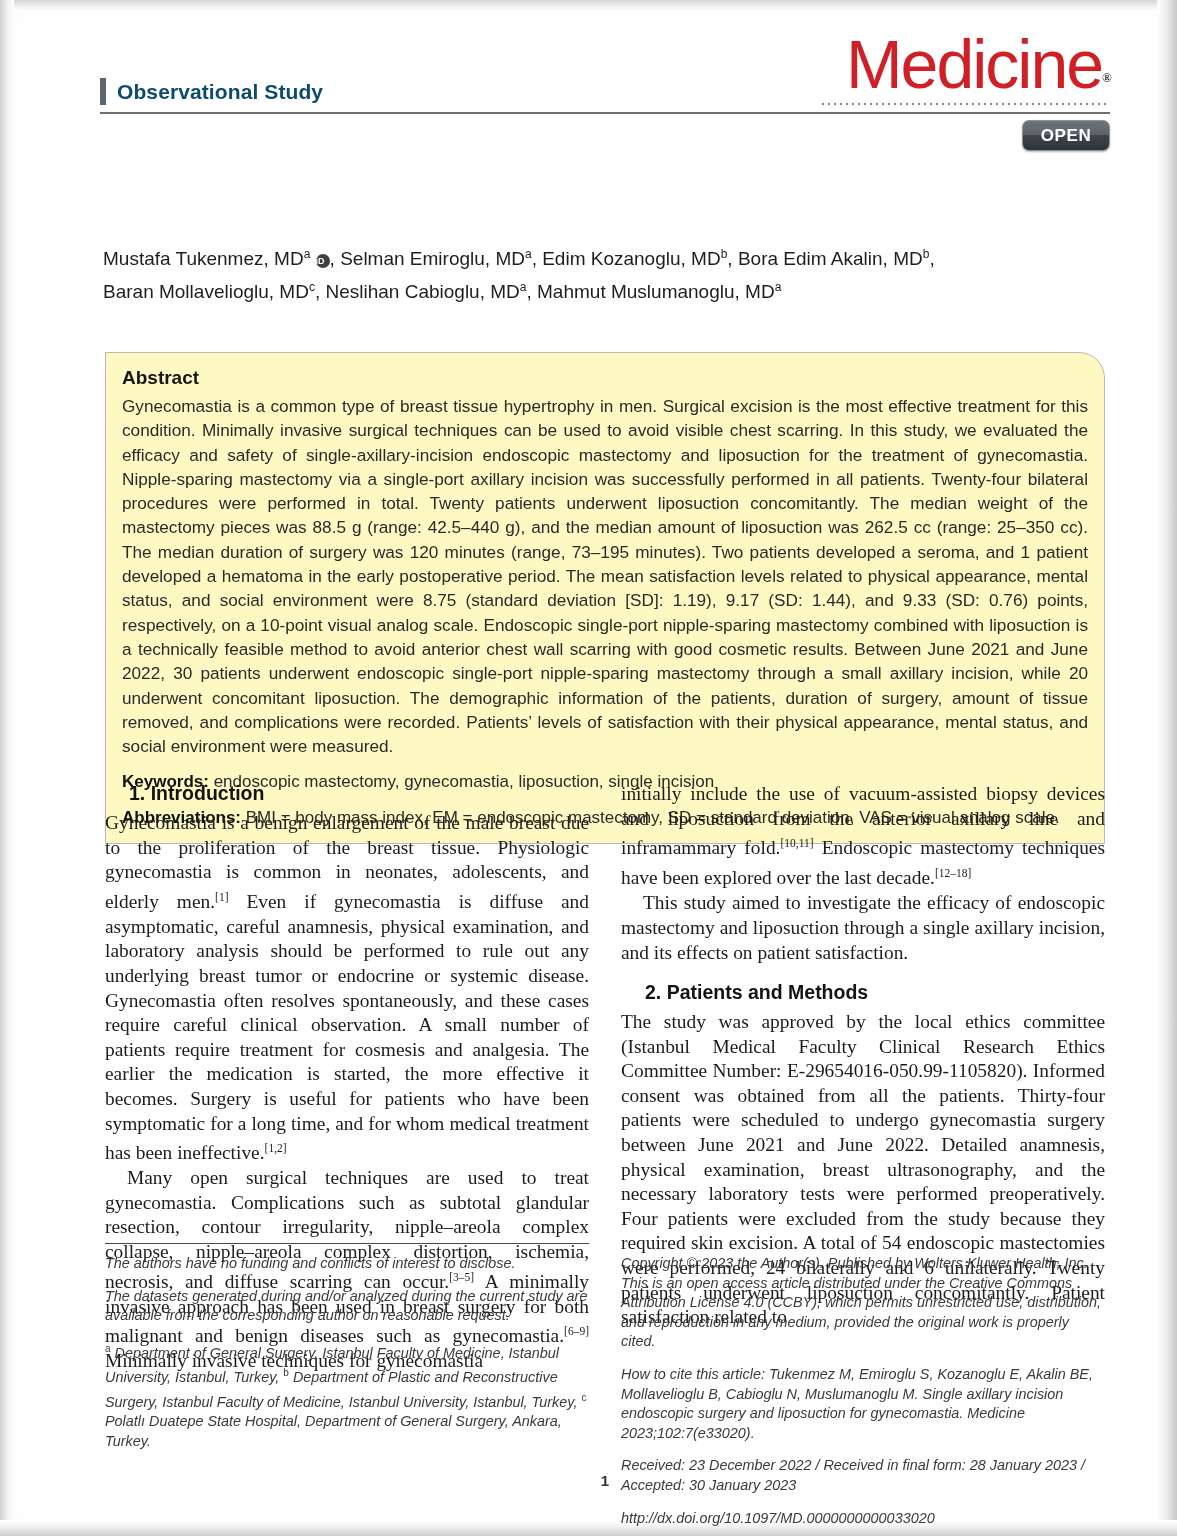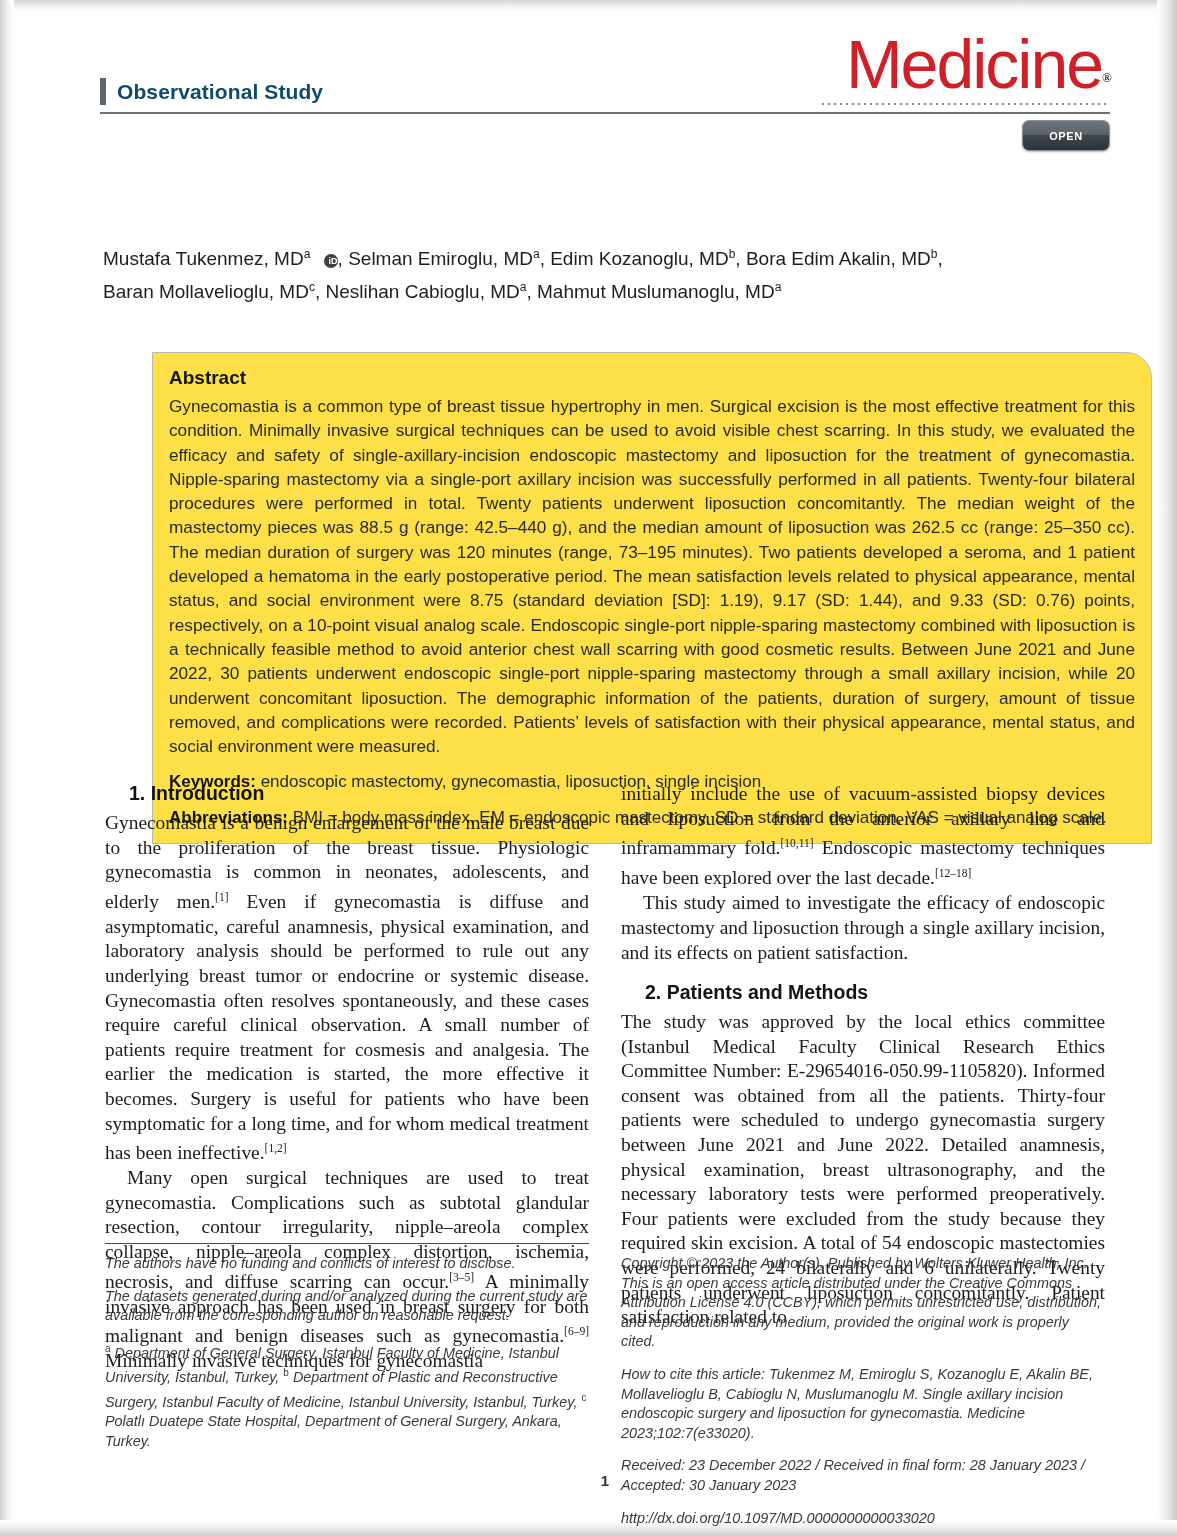--- a/index.html
+++ b/index.html
@@ -130,21 +130,21 @@
     border-radius: 7px;
     background: linear-gradient(to bottom, #6e757b 0%, #5a6268 48%, #3f464b 50%, #2d3338 100%);
     border: 1px solid #8d9399;
     box-shadow: 0 1px 2px rgba(0,0,0,0.3);
     display: flex;
     align-items: center;
     justify-content: center;
   }
   .open-badge span {
     font-family: "Liberation Sans", sans-serif;
-    font-size: 11px;
+    font-size: 17px;
     font-weight: 700;
     color: #ffffff;
     letter-spacing: 0.6px;
   }
 
   
   .article-title {
     position: absolute;
     left: 2px;
     top: 152px;
@@ -170,38 +170,36 @@
   .orcid {
     display: inline-block;
     width: 14px;
     height: 14px;
     border-radius: 50%;
     background: #404040;
     color: #ffffff;
     font-size: 9px;
     font-weight: 700;
     line-height: 14px;
-    text-align: right;
+    text-align: left;
     vertical-align: 1px;
     font-family: "Liberation Sans", sans-serif;
-    margin-left: 8px;
   }
 
   
   .abstract-box {
     position: absolute;
     left: 5px;
     top: 352px;
     width: 1000px;
     box-sizing: border-box;
-    background: #fde047;
+    background: #fef9c3;
     border: 1px solid #b9b9b5;
     border-top-right-radius: 26px;
     padding: 14px 16px 13px 16px;
-    margin-left: 47px;
   }
   .abstract-heading {
     font-family: "Liberation Sans", sans-serif;
     font-size: 19px;
     font-weight: 700;
     color: #161616;
     margin-bottom: 5px;
   }
   .abstract-body {
     font-family: "Liberation Sans", sans-serif;

